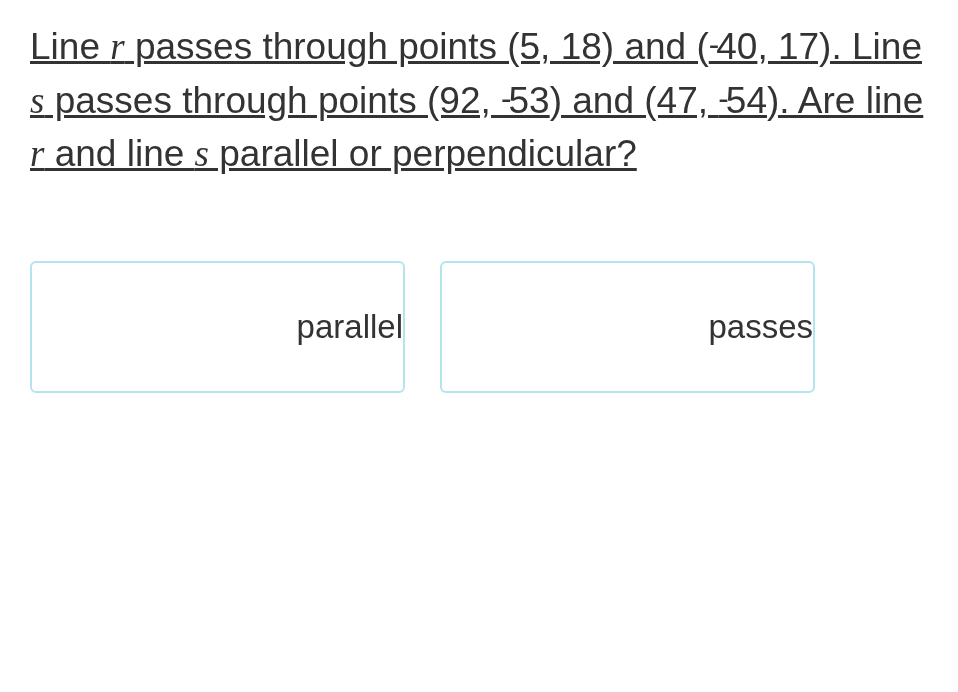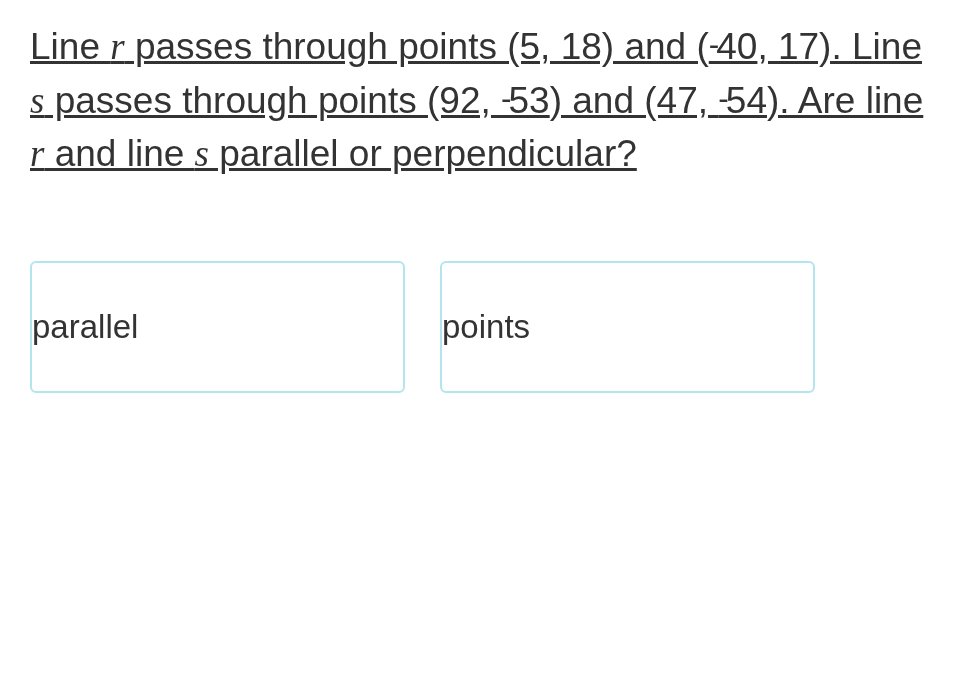--- a/index.html
+++ b/index.html
@@ -36,34 +36,34 @@
       row-gap: 35px;
     }
     .option-button {
       width: 375px;
       height: 132px;
       border: 2px solid #b3e5ef;
       background: #ffffff;
       border-radius: 6px;
       display: flex;
       align-items: center;
-      justify-content: flex-start;
+      justify-content: flex-end;
       font-size: 33px;
       color: #333333;
       font-family: Verdana, Geneva, sans-serif;
       cursor: pointer;
     }
   </style>
 </head>
 <body>
 
 <div class="question">
   <span>Line </span><span class="italic">r</span><span> passes through points (5, 18) and (</span><span class="sup-neg">-</span><span>40</span><span>, 17). Line </span><span class="italic">s</span><span> passes through points (92, </span><span class="sup-neg">-</span><span>53</span><span>) and (47, </span><span class="sup-neg">-</span><span>54</span><span>). Are line </span><span class="italic">r</span><span> and line </span><span class="italic">s</span><span> parallel or perpendicular?</span>
 </div>
 
 <div class="options">
   <button class="option-button">
     <span>parallel</span>
   </button>
   <button class="option-button">
-    <span>points</span>
+    <span>passes</span>
   </button>
 </div>
 
 </body></html>

